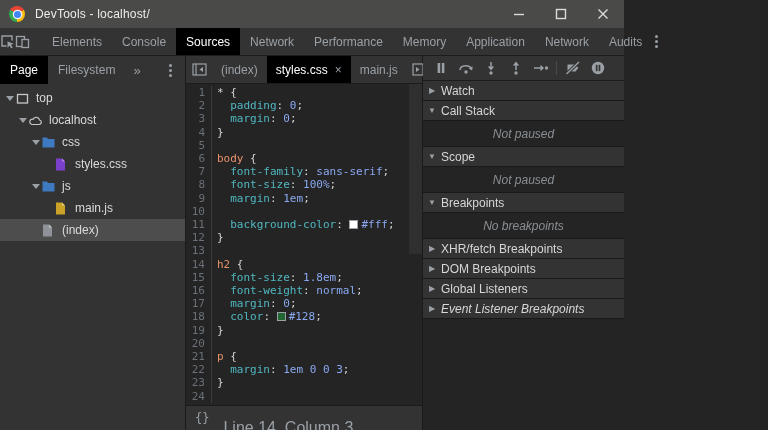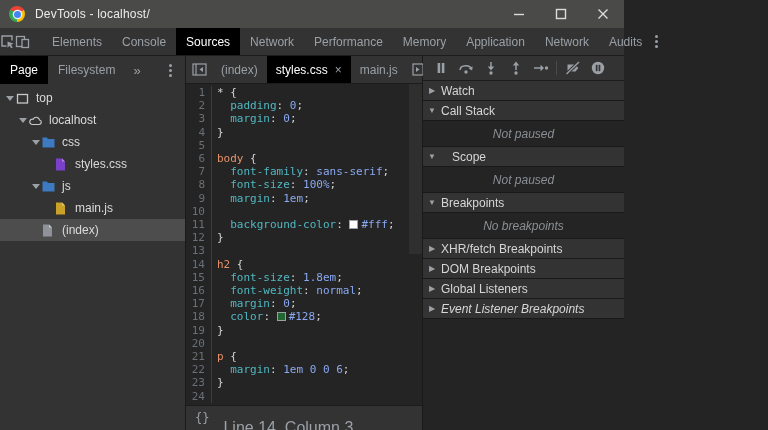--- a/index.html
+++ b/index.html
@@ -336,21 +336,21 @@
             <div class="line">
               <div class="ln">20</div>
               <div class="lc"></div>
             </div>
             <div class="line">
               <div class="ln">21</div>
               <div class="lc"><span class="tk-sel">p</span><span class="tk-p"> {</span></div>
             </div>
             <div class="line">
               <div class="ln">22</div>
-              <div class="lc"><span class="tk-p">  </span><span class="tk-prop">margin</span><span class="tk-p">: </span><span class="tk-val">1em 0 0 6</span><span class="tk-p">;</span></div>
+              <div class="lc"><span class="tk-p">  </span><span class="tk-prop">margin</span><span class="tk-p">: </span><span class="tk-val">1em 0 0 3</span><span class="tk-p">;</span></div>
             </div>
             <div class="line">
               <div class="ln">23</div>
               <div class="lc"><span class="tk-p">}</span></div>
             </div>
             <div class="line">
               <div class="ln">24</div>
               <div class="lc"></div>
             </div>
           </div>
@@ -434,21 +434,21 @@
             <div class="tri2">▶</div>
             <div style="display: inline;">Watch</div>
           </div>
           <div class="sec-h">
             <div class="tri2">▼</div>
             <div style="display: inline;">Call Stack</div>
           </div>
           <div class="sec-msg">Not paused</div>
           <div class="sec-h">
             <div class="tri2">▼</div>
-            <div style="display: inline; margin-left: 11px;">Scope</div>
+            <div style="display: inline;">Scope</div>
           </div>
           <div class="sec-msg">Not paused</div>
           <div class="sec-h">
             <div class="tri2">▼</div>
             <div style="display: inline;">Breakpoints</div>
           </div>
           <div class="sec-msg">No breakpoints</div>
           <div class="sec-h">
             <div class="tri2">▶</div>
             <div style="display: inline;">XHR/fetch Breakpoints</div>

